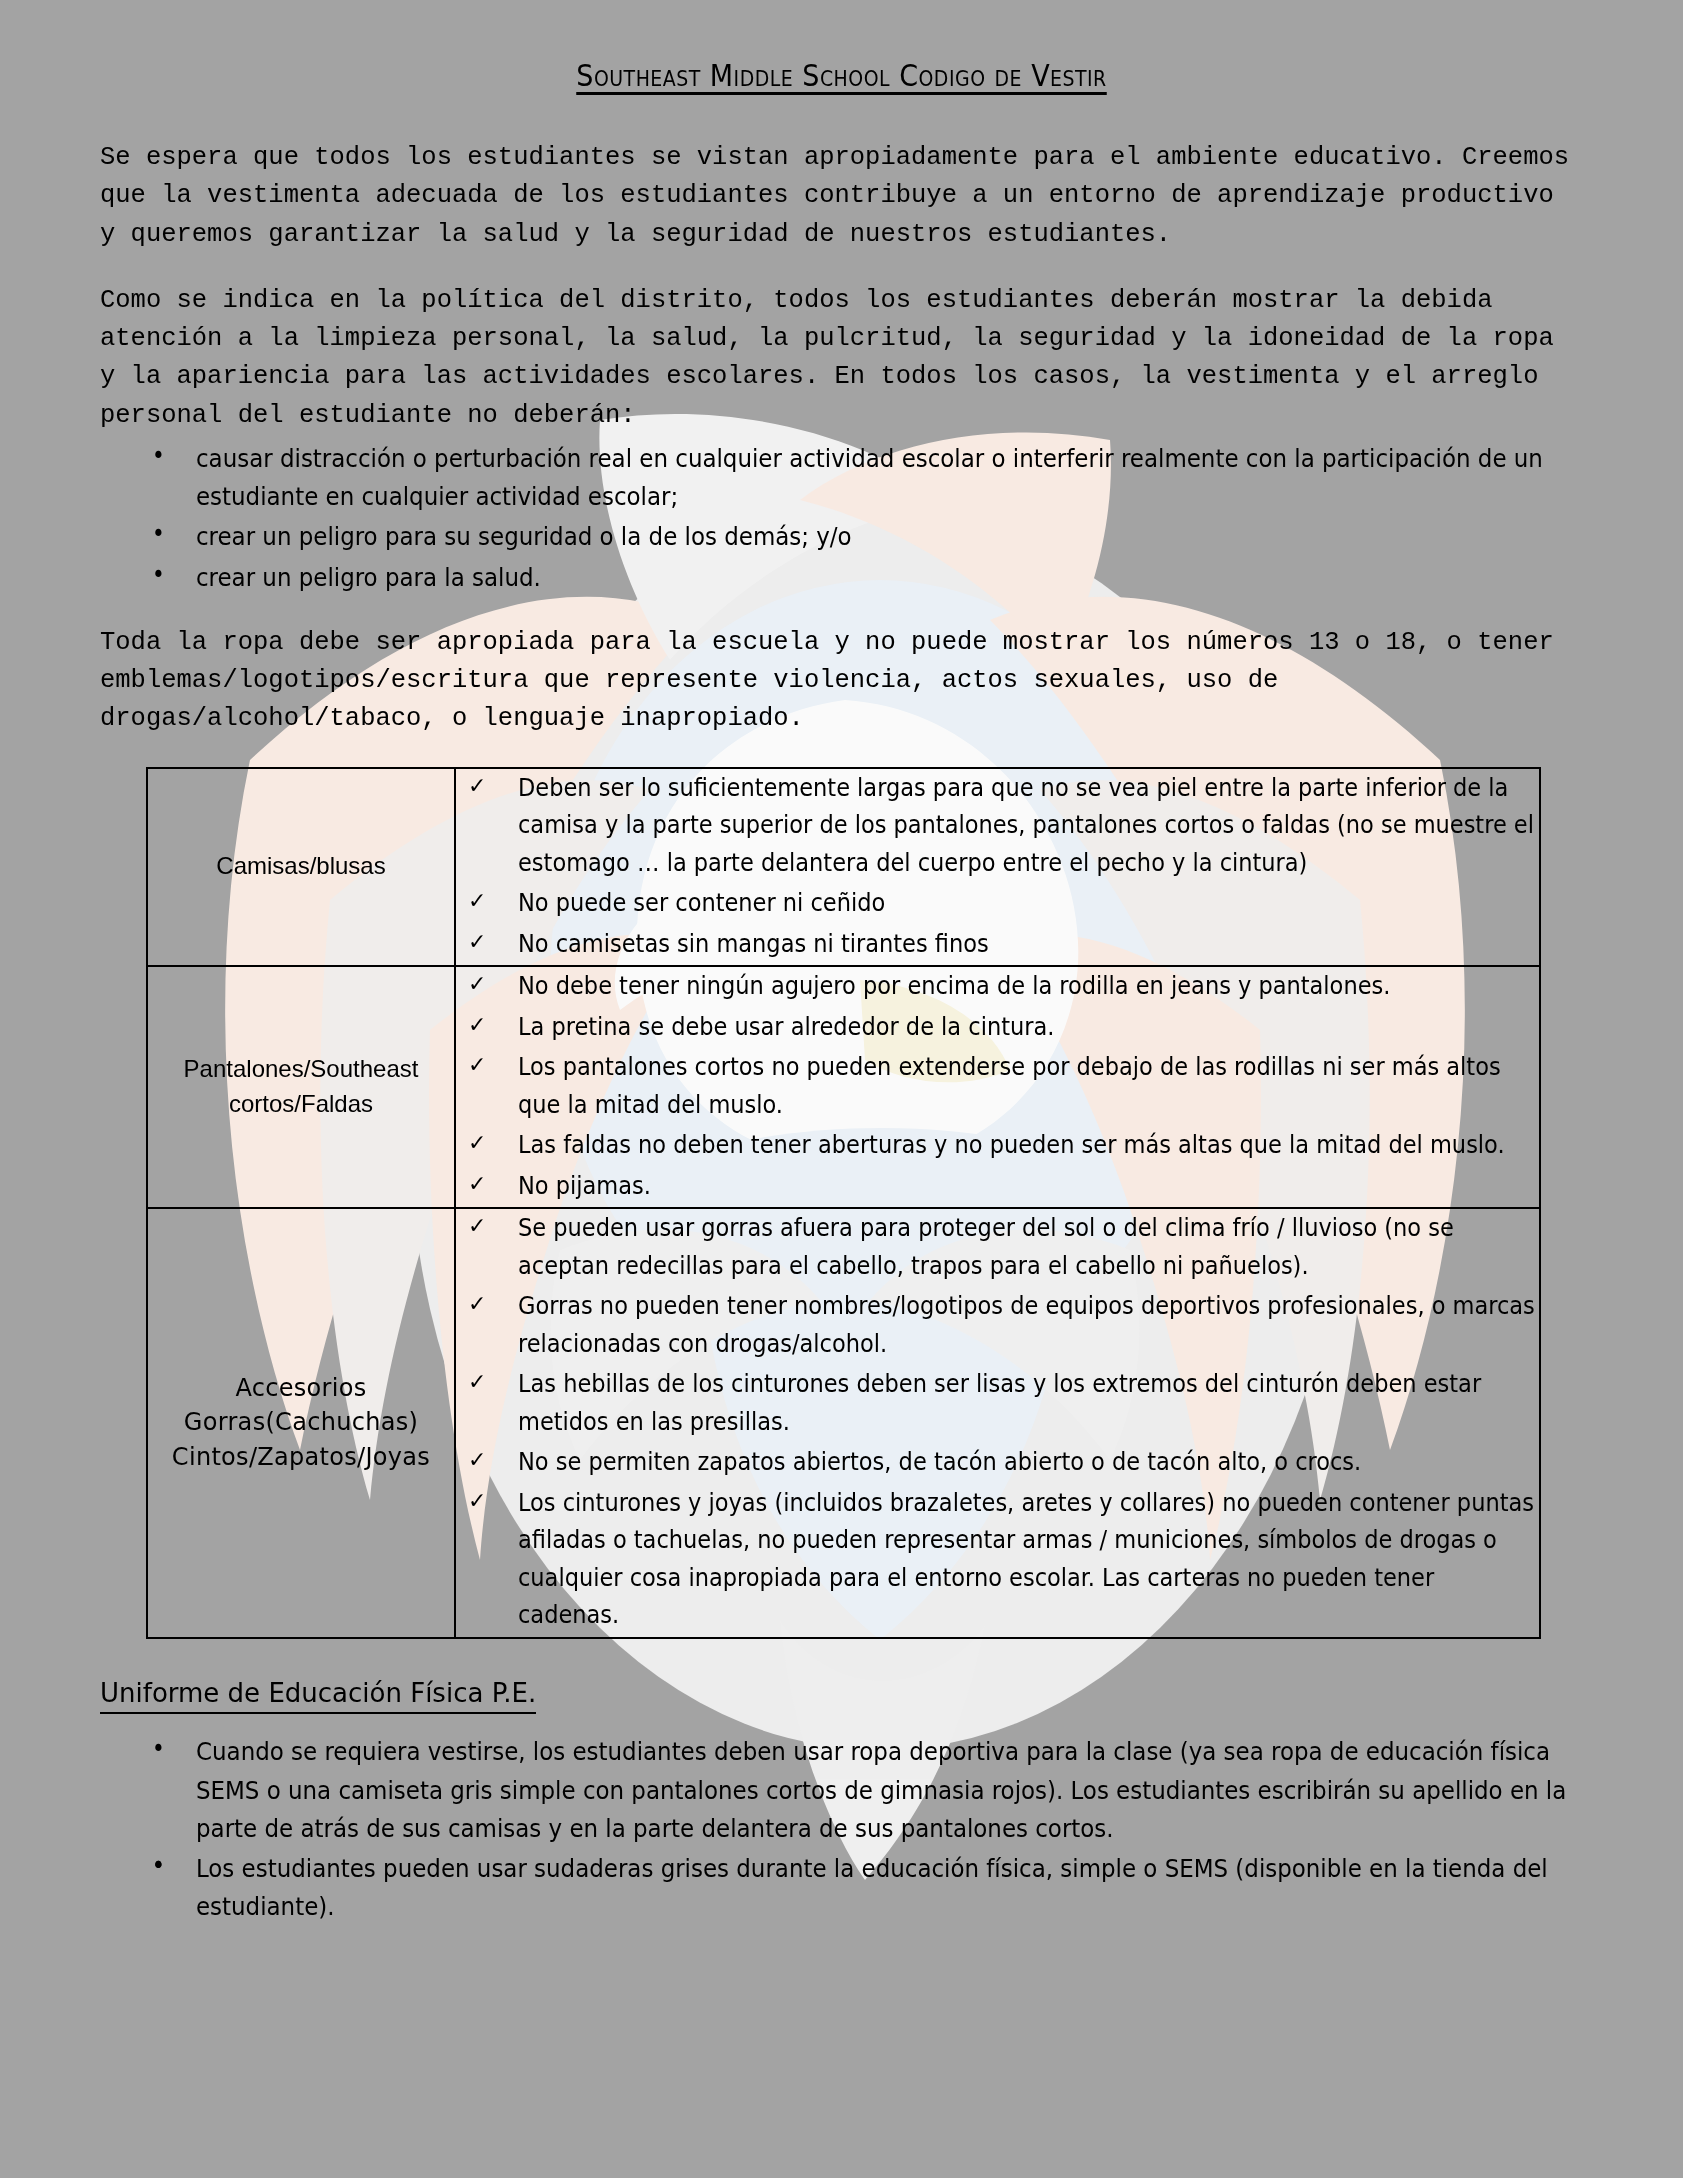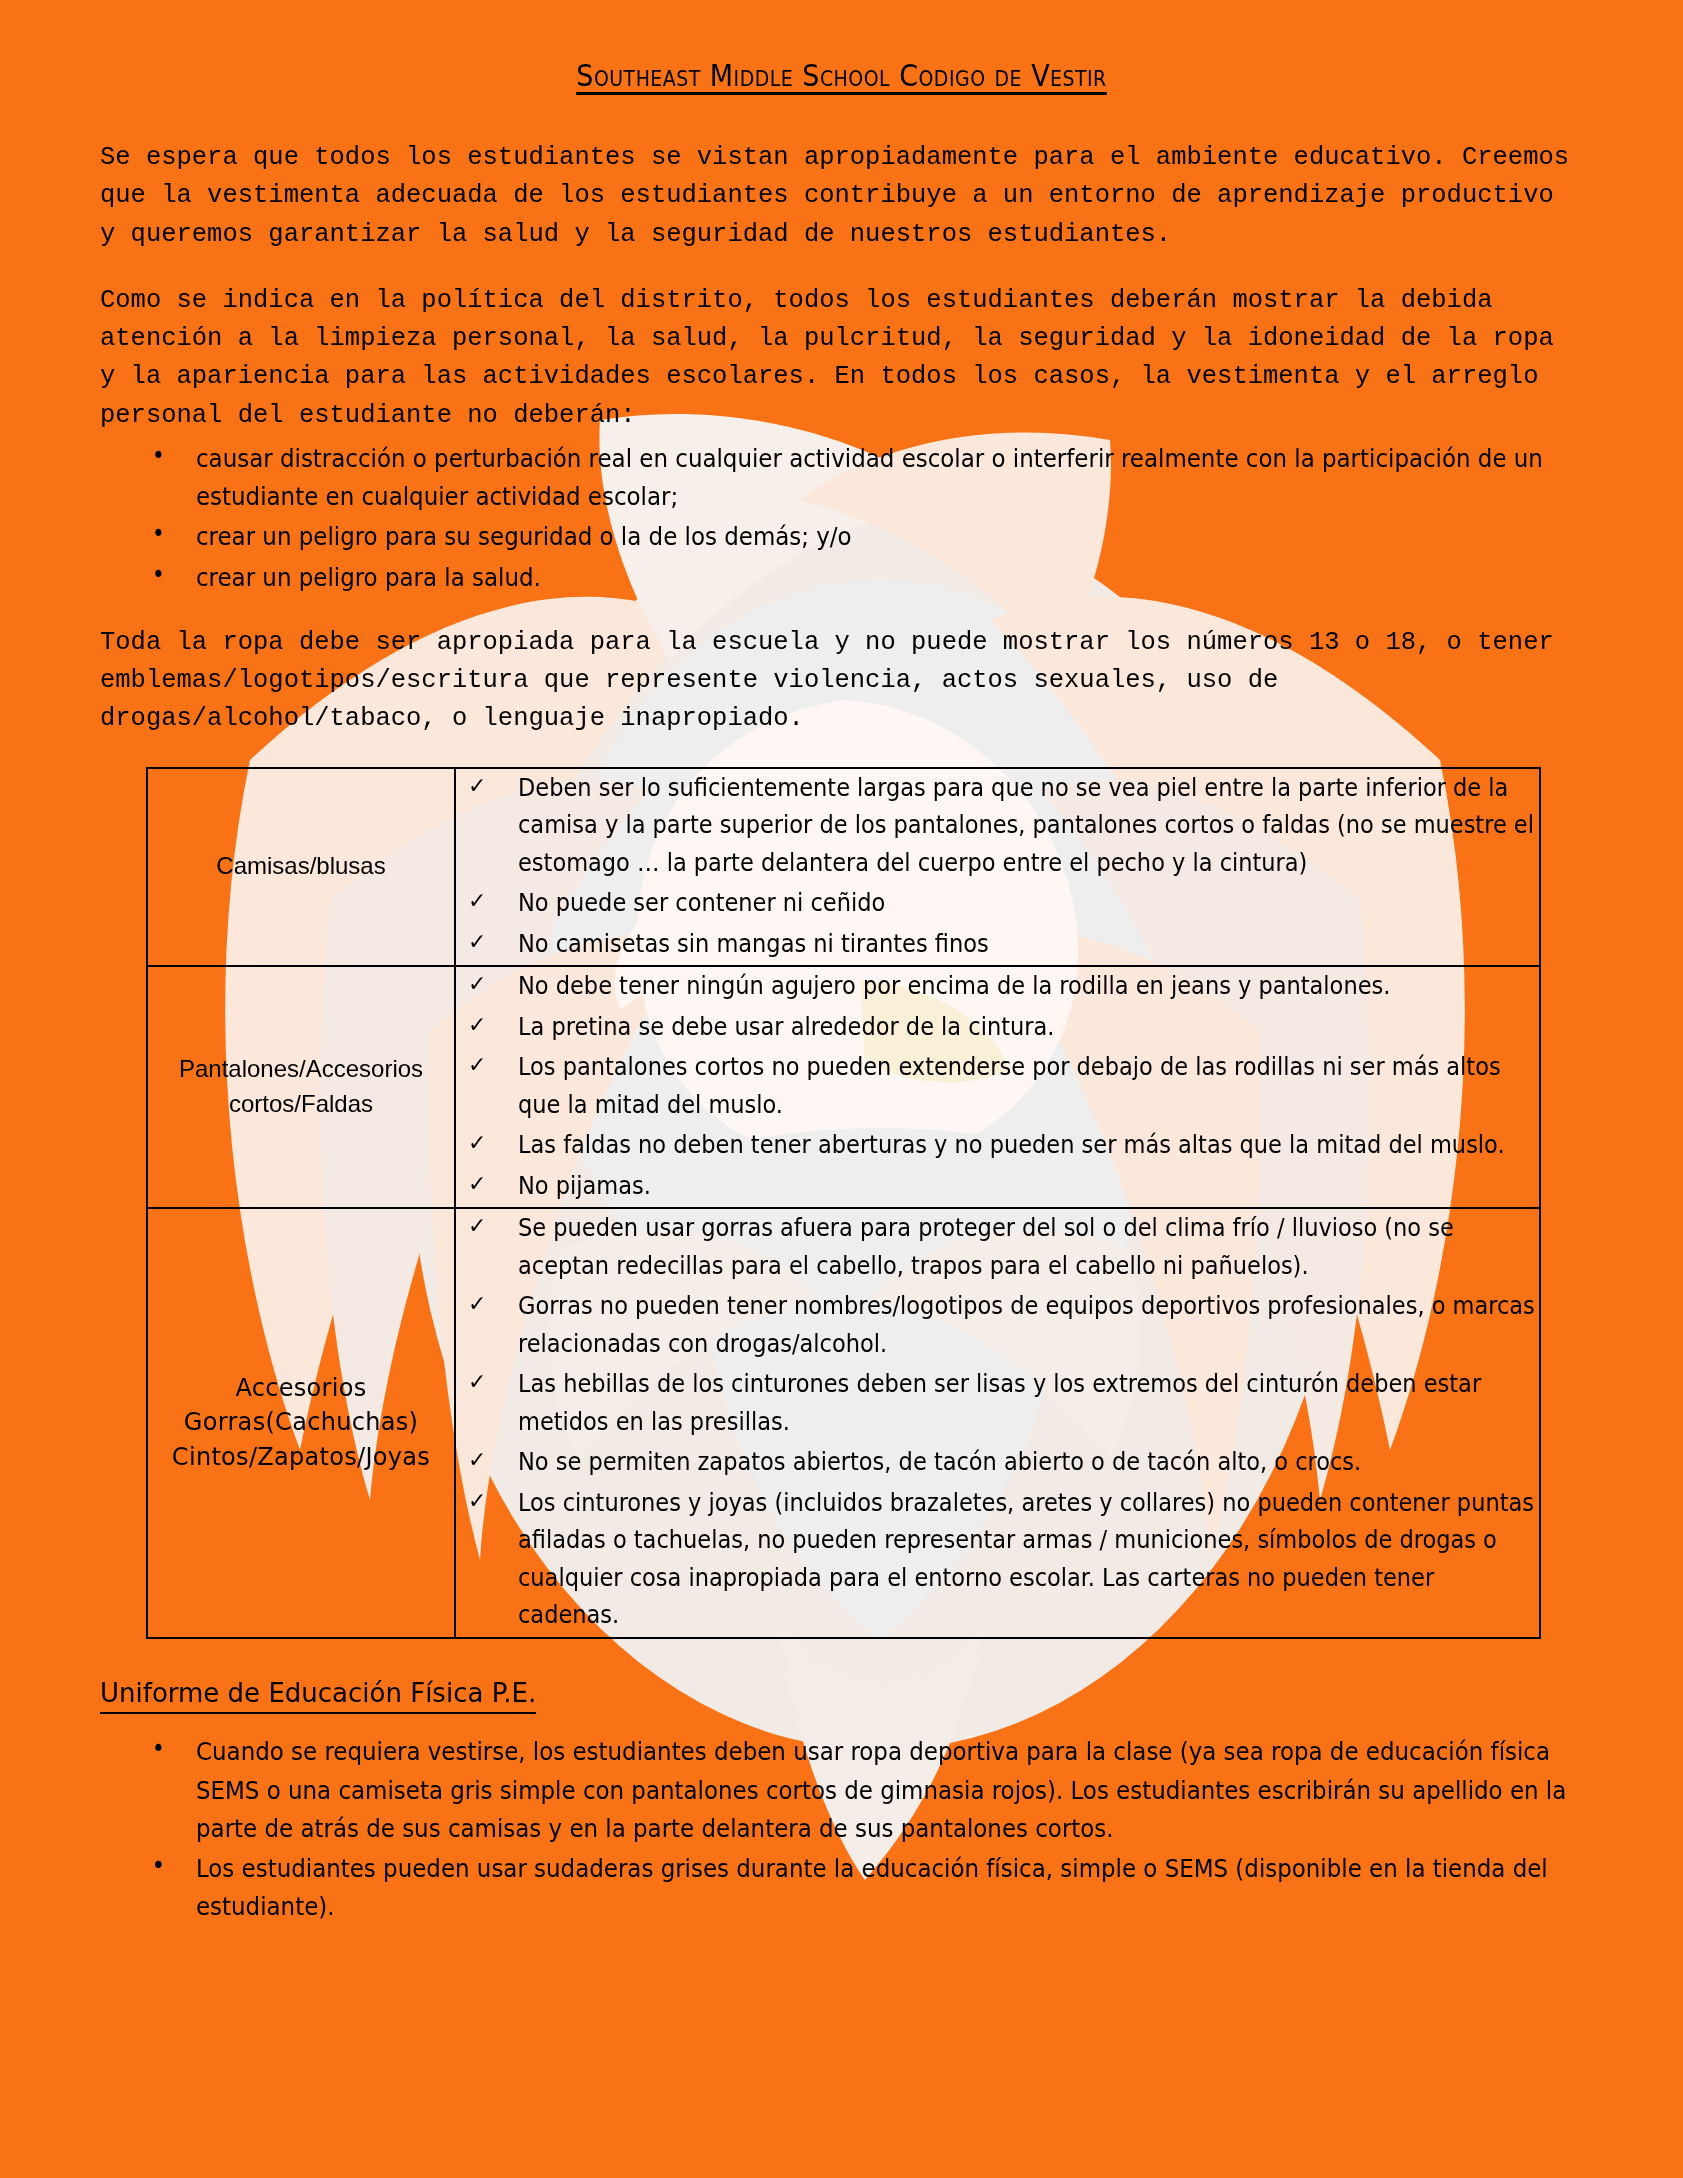--- a/index.html
+++ b/index.html
@@ -7,21 +7,21 @@
     padding: 0;
     background: #ffffff;
   }
   body {
     font-family: "DejaVu Sans", sans-serif;
   }
   #page {
     position: relative;
     width: 1683px;
     height: 2178px;
-    background: #f97316;
+    background: #a3a3a3;
     overflow: hidden;
     box-sizing: border-box;
     padding: 0;
   }
   
   #watermark {
     position: absolute;
     left: 0; top: 0;
     width: 1683px;
     height: 2178px;
@@ -222,21 +222,21 @@
               <li>
                 <span class="tick">✓</span>
                 <span>No camisetas sin mangas ni tirantes finos</span>
               </li>
             </ul>
           </td>
         </tr>
 
         <tr>
           <td class="cat">
-            <div>Pantalones/Accesorios</div>
+            <div>Pantalones/Southeast</div>
             <div>cortos/Faldas</div>
           </td>
           <td class="rulecell">
             <ul class="checks">
               <li>
                 <span class="tick">✓</span>
                 <span>No debe tener ningún agujero por encima de la rodilla en jeans y pantalones.</span>
               </li>
               <li>
                 <span class="tick">✓</span>

